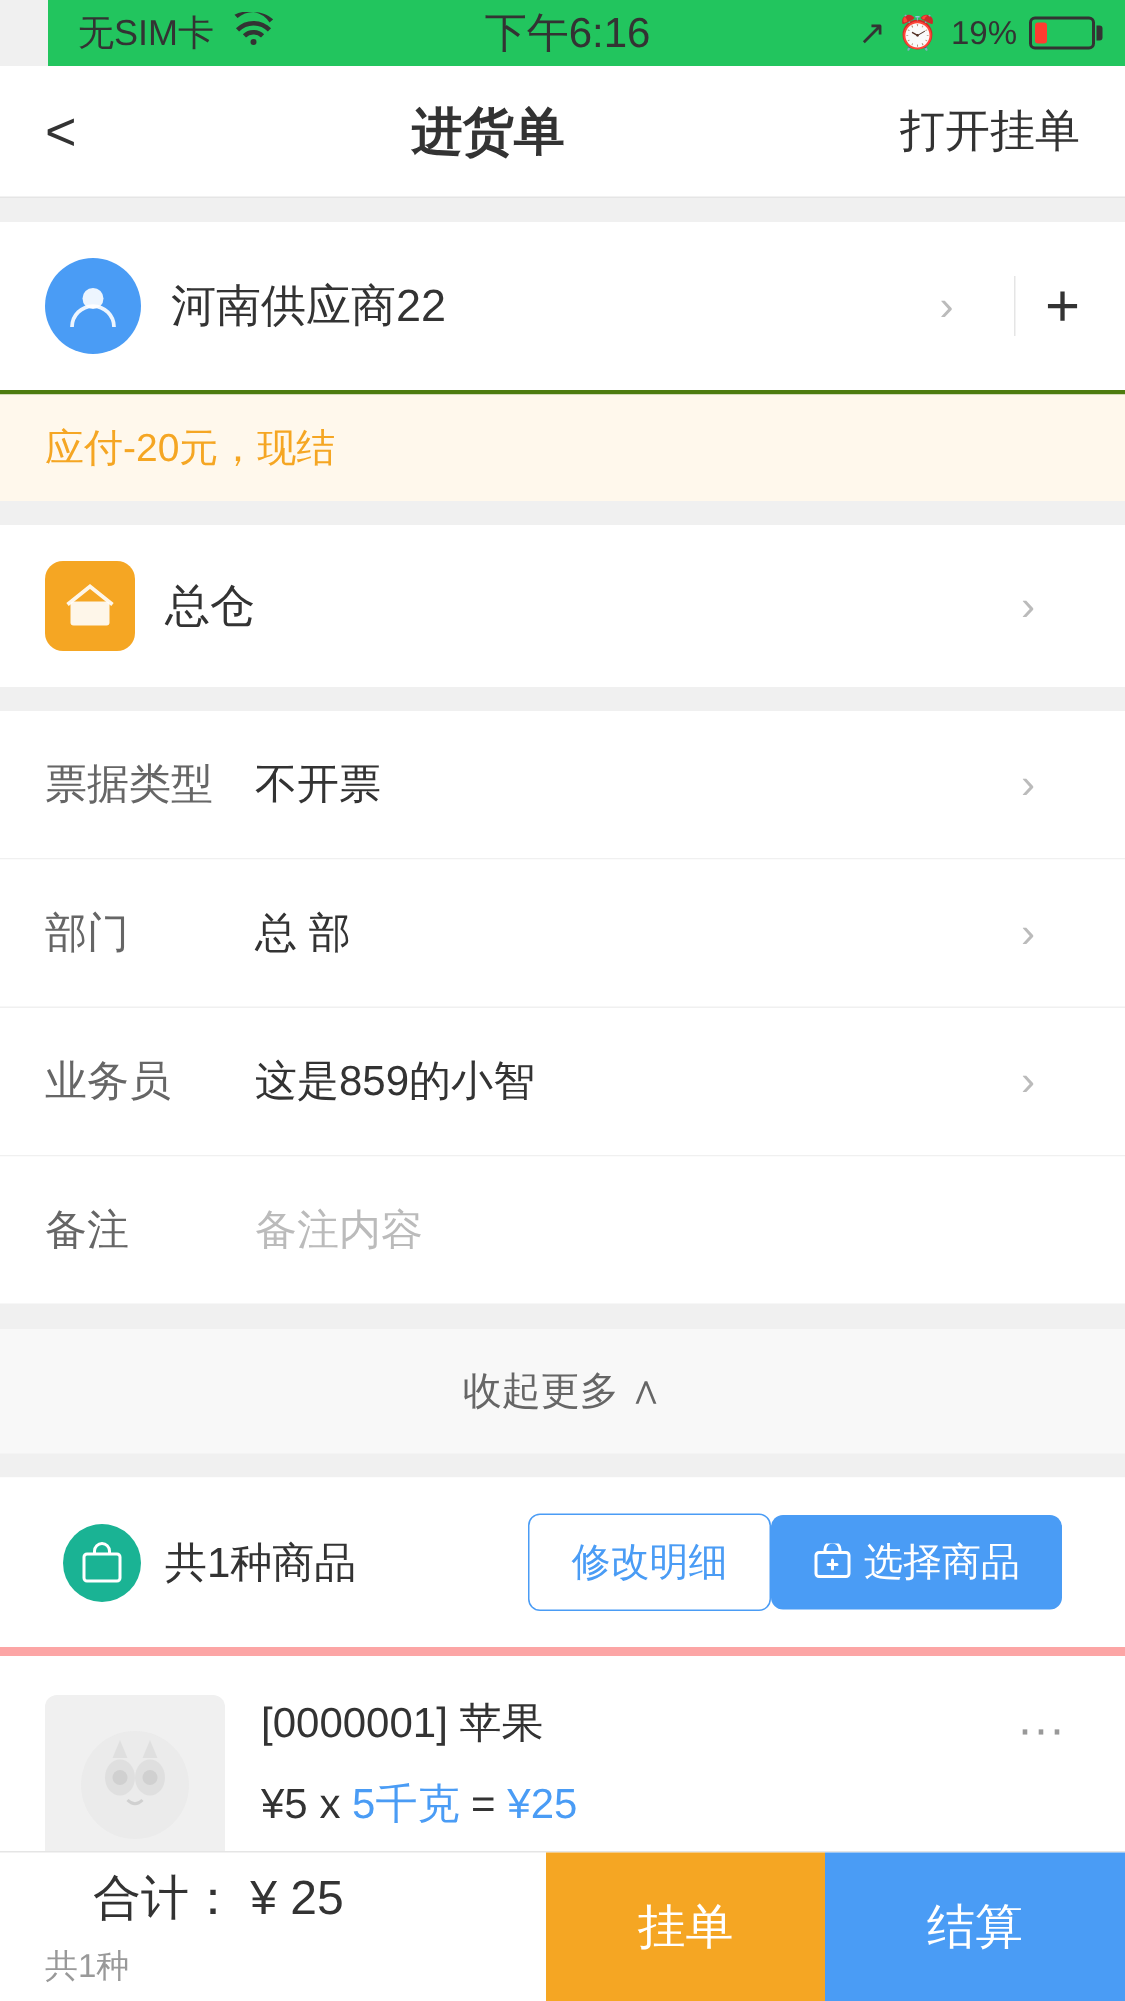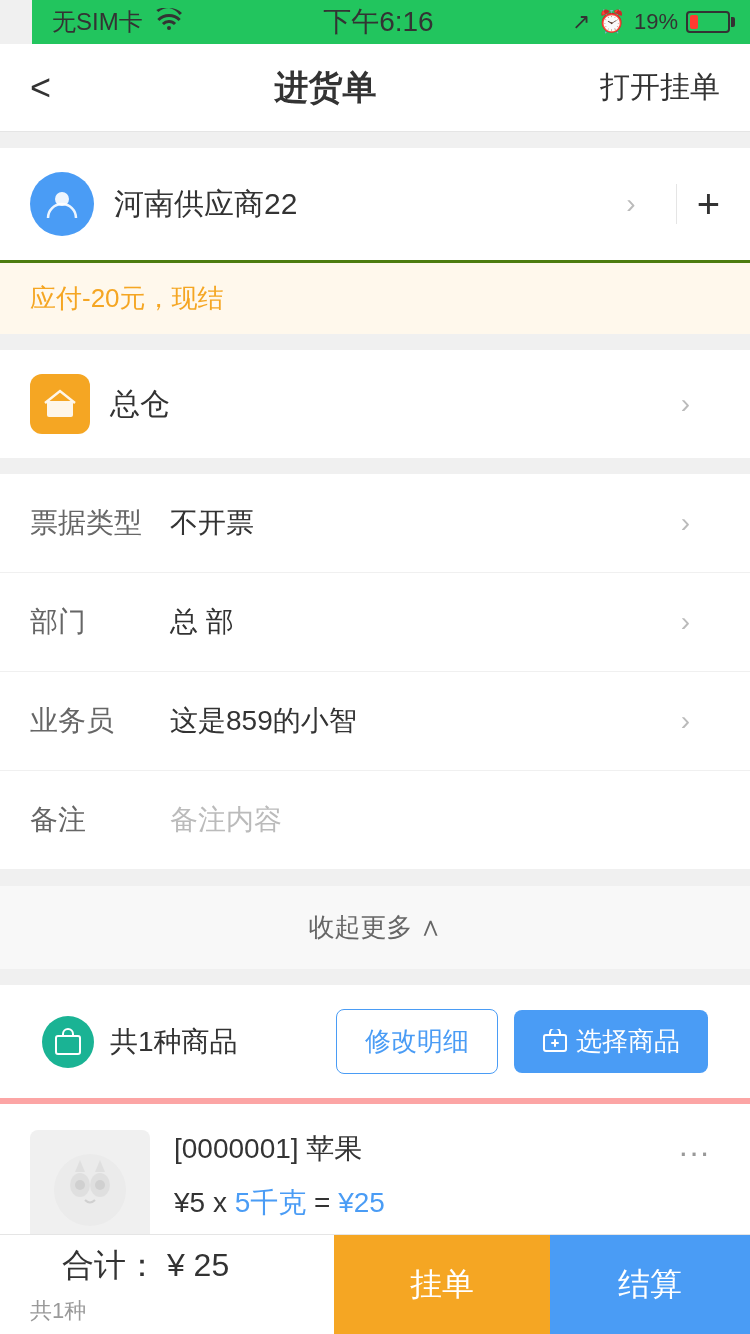--- a/index.html
+++ b/index.html
@@ -212,21 +212,20 @@
       color: #333;
     }
     .btn-outline {
       border: 1.5px solid #4a9cf5;
       border-radius: 8px;
       padding: 14px 28px;
       font-size: 26px;
       color: #4a9cf5;
       background: #fff;
       cursor: pointer;
-      margin-right: 16px;
     }
     .btn-primary {
       border-radius: 8px;
       padding: 14px 28px;
       font-size: 26px;
       color: #fff;
       background: #4a9cf5;
       cursor: pointer;
       display: flex; align-items: center; gap: 8px;
       border: none;
@@ -291,21 +290,21 @@
       color: #333;
       font-weight: 500;
       margin-left: 32px;
     }
     .total-count {
       font-size: 22px;
       color: #999;
       margin-top: 8px;
     }
     .btn-hang {
-      width: 216px;
+      width: 186px;
       height: 100%;
       background: #f5a623;
       display: flex; align-items: center; justify-content: center;
       font-size: 32px;
       color: #fff;
       cursor: pointer;
     }
     .btn-checkout {
       width: 200px;
       height: 100%;

